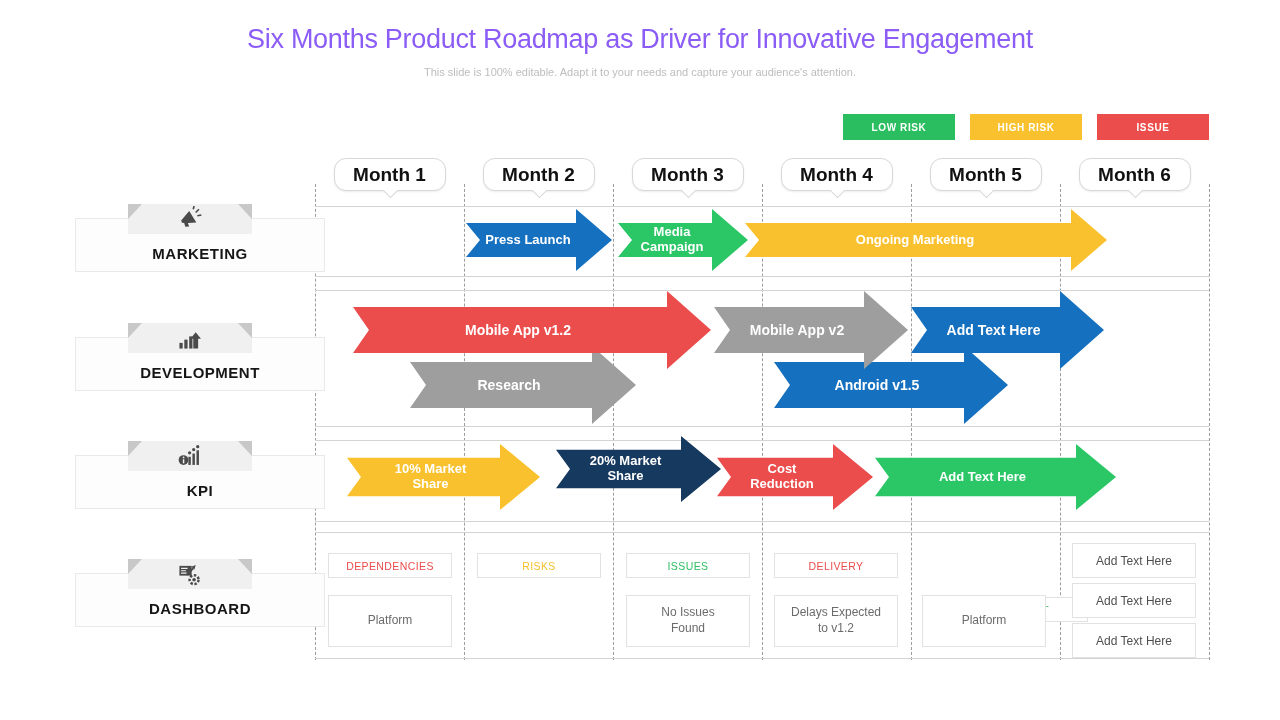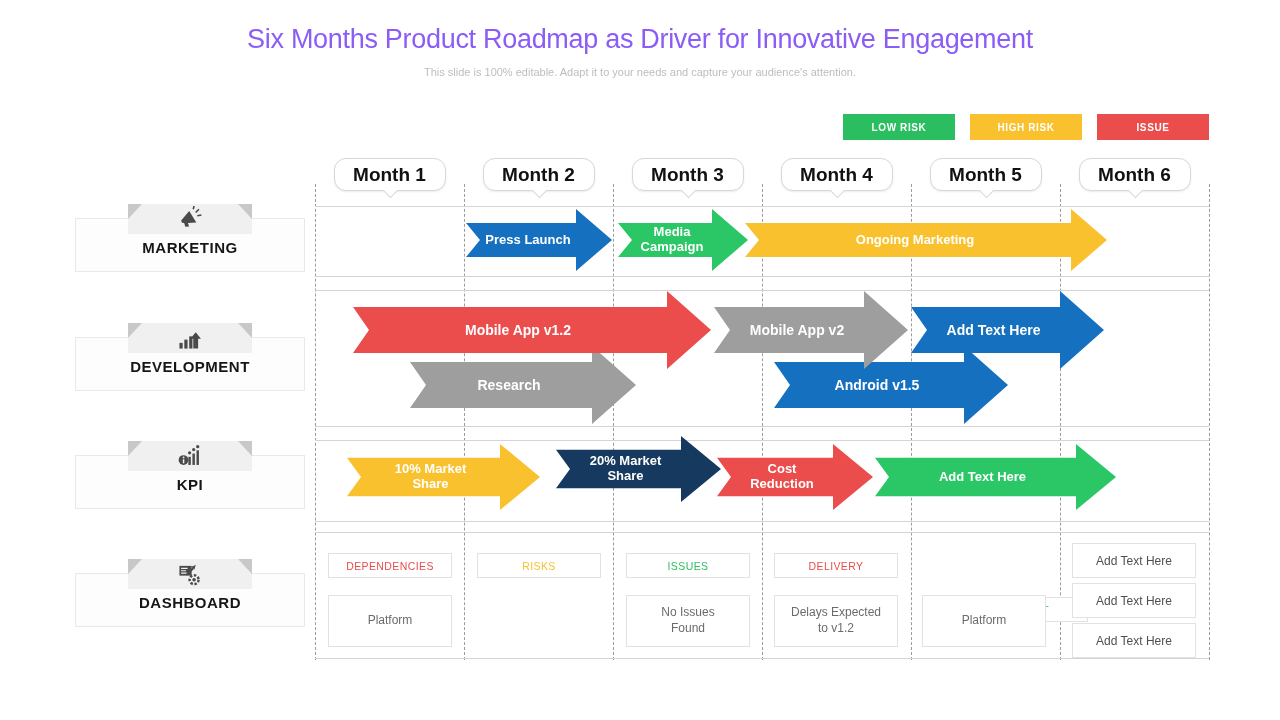--- a/index.html
+++ b/index.html
@@ -24,23 +24,23 @@
        font-size:19px;font-weight:bold;color:#111;}
   .tab::after{content:'';position:absolute;left:50%;bottom:-6px;width:10px;height:10px;
        margin-left:-5px;background:#fff;border-right:1px solid #d8d8d8;
        border-bottom:1px solid #d8d8d8;transform:rotate(45deg);}
 
   
   .vline{position:absolute;top:184px;height:476px;width:0;border-left:1px dashed #9c9c9c;}
   .hline{position:absolute;left:315px;width:894px;height:0;border-top:1px solid #d4d4d4;}
 
   
-  .side-box{position:absolute;left:75px;width:230px;height:54px;background:#fdfdfd;
+  .side-box{position:absolute;left:75px;width:250px;height:54px;background:#fdfdfd;
        border:1px solid #e9e9e9;display:flex;align-items:flex-end;justify-content:center;
-       font-size:15px;font-weight:bold;color:#161616;letter-spacing:.5px;padding-bottom:15px;
+       font-size:15px;font-weight:bold;color:#161616;letter-spacing:.5px;padding-bottom:9px;
        box-sizing:border-box;}
   .ribbon{position:absolute;left:128px;width:124px;height:30px;}
   .ribbon .bar{position:absolute;left:0;top:0;width:100%;height:100%;background:#f0f0f0;
        display:flex;align-items:center;justify-content:center;}
   .ribbon .fold-l{position:absolute;left:0;top:0;width:14px;height:15px;background:#c8c8c8;
        clip-path:polygon(0 0,100% 0,0 100%);}
   .ribbon .fold-r{position:absolute;right:0;top:0;width:14px;height:15px;background:#c8c8c8;
        clip-path:polygon(0 0,100% 0,100% 100%);}
   .icon{color:#4a4a4a;}
 

